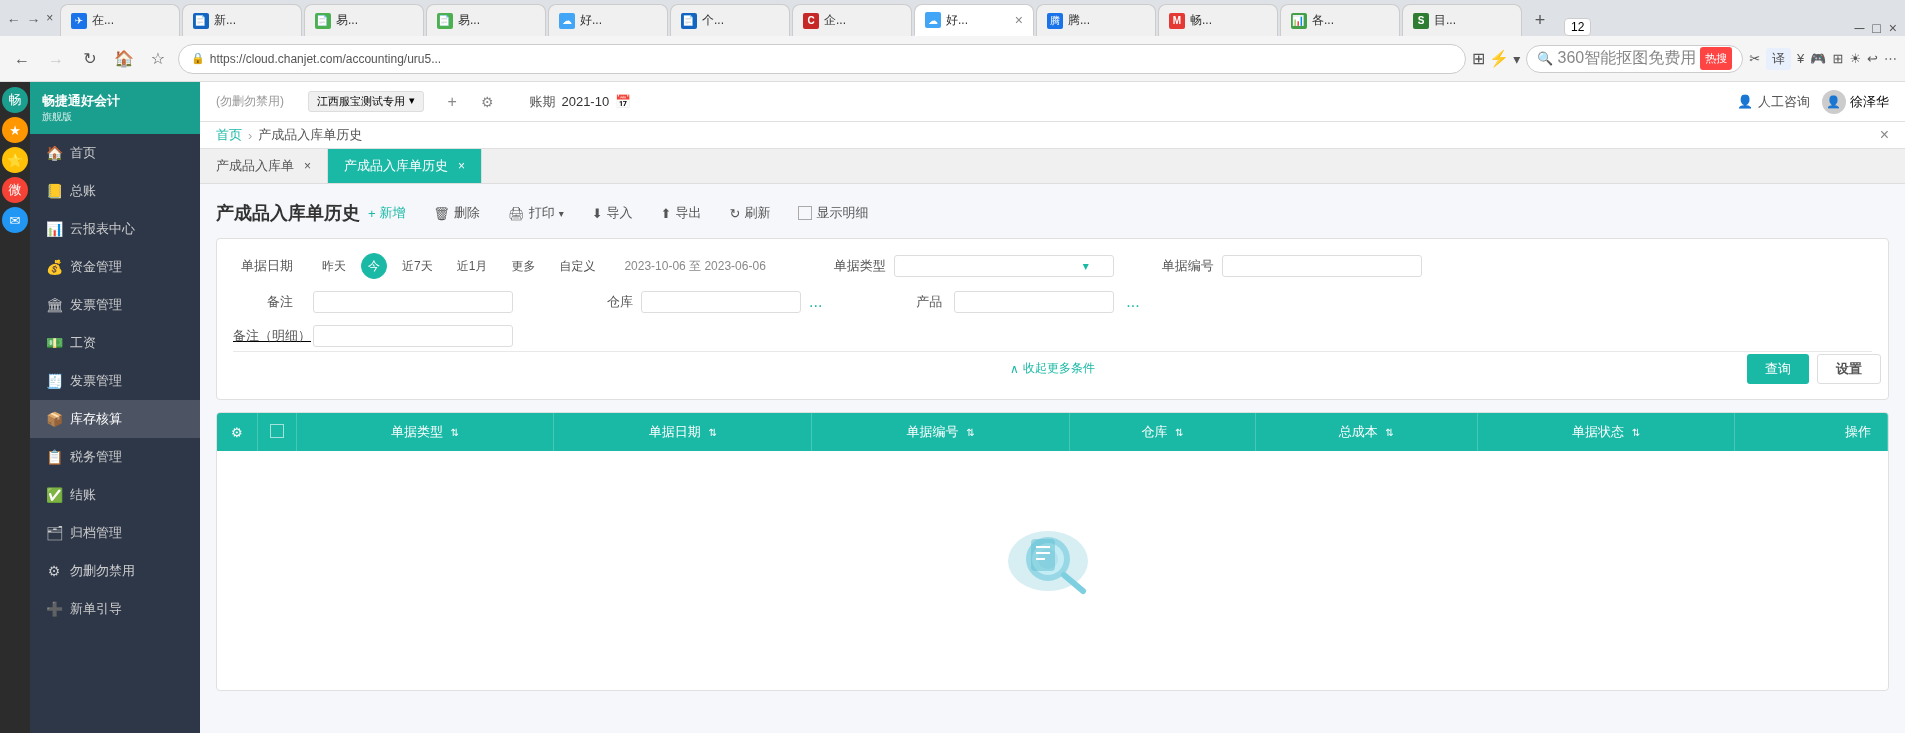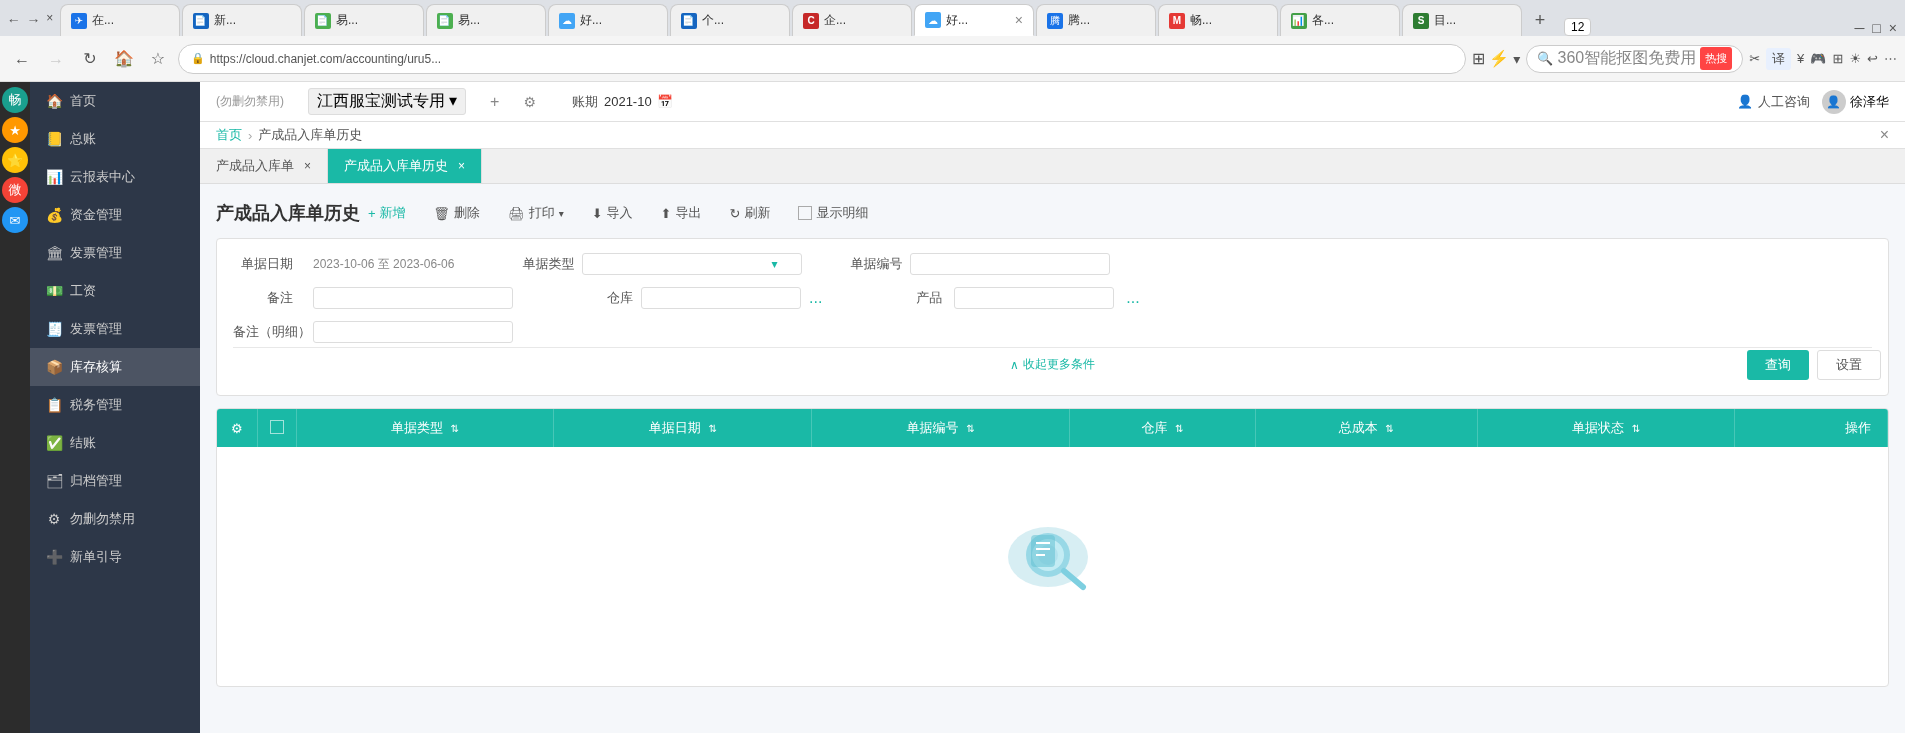--- a/index.html
+++ b/index.html
@@ -46,21 +46,21 @@
     .sidebar-menu { flex: 1; overflow-y: auto; }
     .menu-item { display: flex; align-items: center; padding: 10px 16px; cursor: pointer; color: #ccc; font-size: 13px; gap: 8px; }
     .menu-item.active { background: rgba(255,255,255,0.15); color: #fff; }
     .menu-item-icon { width: 16px; text-align: center; font-size: 14px; }
 
     
     .content-area { flex: 1; display: flex; flex-direction: column; background: #f5f7fa; overflow: hidden; }
 
     
     .content-header { background: #fff; padding: 6px 16px; display: flex; align-items: center; gap: 24px; border-bottom: 1px solid #e0e0e0; min-height: 40px; }
-    .company-dropdown { background: #f0f0f0; border: 1px solid #ddd; border-radius: 3px; padding: 2px 8px; display: flex; align-items: flex-start; gap: 4px; cursor: pointer; font-size: 16px; }
+    .company-dropdown { background: #f0f0f0; border: 1px solid #ddd; border-radius: 3px; padding: 2px 8px; display: flex; align-items: flex-start; gap: 4px; cursor: pointer; font-size: 11px; }
 
     
     .page-tabs { display: flex; align-items: center; background: #f0f0f0; border-bottom: 1px solid #ddd; }
     .page-tab { padding: 8px 16px; cursor: pointer; font-size: 13px; color: #555; display: flex; align-items: center; gap: 6px; border-right: 1px solid #ddd; }
     .page-tab.active { background: #1ab9a6; color: #fff; }
     .page-tab-close { font-size: 12px; color: inherit; margin-left: 4px; }
 
     
     .page-content { flex: 1; overflow-y: auto; padding: 16px; }
     .page-title { font-size: 18px; font-weight: bold; color: #333; margin-bottom: 16px; }
@@ -77,21 +77,21 @@
     .filter-date-group { display: flex; align-items: center; gap: 6px; }
     .date-btn { padding: 2px 8px; font-size: 12px; color: #555; cursor: pointer; border: 1px solid transparent; border-radius: 3px; }
     .date-btn.active { background: #1ab9a6; color: #fff; border-color: #1ab9a6; border-radius: 50%; width: 26px; height: 26px; display: flex; align-items: center; justify-content: center; padding: 0; }
     .date-range { font-size: 12px; color: #888; }
     .filter-select { border: 1px solid #ddd; border-radius: 3px; padding: 3px 24px 3px 8px; font-size: 12px; min-width: 200px; position: relative; background: #fff; display: flex; align-items: center; justify-content: space-between; cursor: pointer; }
     .filter-input { border: 1px solid #ddd; border-radius: 3px; padding: 3px 8px; font-size: 12px; width: 200px; outline: none; }
     .filter-ellipsis { color: #1ab9a6; cursor: pointer; font-size: 16px; }
     .collapse-btn { color: #1ab9a6; cursor: pointer; font-size: 12px; display: flex; align-items: center; gap: 4px; }
 
     .query-btn { background: #1ab9a6; color: #fff; border: none; border-radius: 3px; padding: 5px 18px; font-size: 13px; cursor: pointer; }
-    .settings-btn { background: #fff; color: #555; border: 1px solid #ddd; border-radius: 3px; padding: 5px 18px; font-size: 13px; cursor: pointer; }
+    .settings-btn { background: #fff; color: #555; border: 1px solid #ddd; border-radius: 3px; padding: 5px 18px; font-size: 13px; cursor: pointer; font-weight: bold; }
 
     
     .data-table { width: 100%; border-collapse: collapse; }
     .table-header { background: #1ab9a6; }
     .table-header th { color: #fff; padding: 10px 12px; font-size: 13px; font-weight: normal; text-align: center; border-right: 1px solid rgba(255,255,255,0.2); cursor: pointer; white-space: nowrap; }
     .table-header th:first-child { width: 40px; text-align: center; }
     .sort-icon { font-size: 10px; margin-left: 4px; }
 
     
     .empty-state { display: flex; flex-direction: column; align-items: center; justify-content: center; padding: 60px 0; }
@@ -215,20 +215,26 @@
       <div class="app-icon green" style="background:#1a9f8e;">畅</div>
       <div class="app-icon orange">★</div>
       <div class="app-icon yellow">⭐</div>
       <div class="app-icon red">微</div>
       <div class="app-icon blue">✉</div>
     </div>
 
     <div class="main-app">
 
       <div class="sidebar">
+        <div class="sidebar-header">
+          <div>
+            <div style="font-size:13px; font-weight:bold; color:#fff;">畅捷通好会计</div>
+            <div style="font-size:10px; color:rgba(255,255,255,0.8);">旗舰版</div>
+          </div>
+        </div>
 
         <div class="sidebar-menu">
           <div class="menu-item">
             <span class="menu-item-icon">🏠</span>
             <span>首页</span>
           </div>
           <div class="menu-item">
             <span class="menu-item-icon">📒</span>
             <span>总账</span>
           </div>
@@ -358,20 +364,28 @@
                 <span class="checkbox-display"></span>
                 <span>显示明细</span>
               </span>
             </div>
           </div>
 
           <div class="filter-area">
 
             <div class="filter-row">
               <span class="filter-label">单据日期</span>
+              <div class="filter-date-group">
+                <span class="date-btn">昨天</span>
+                <span class="date-btn active" style="background:#1ab9a6; color:#fff; border-radius:50%; width:26px; height:26px; display:inline-flex; align-items:center; justify-content:center; padding:0; font-size:12px;">今</span>
+                <span class="date-btn">近7天</span>
+                <span class="date-btn">近1月</span>
+                <span class="date-btn">更多</span>
+                <span class="date-btn">自定义</span>
+              </div>
               <span class="date-range">2023-10-06 至 2023-06-06</span>
 
               <div style="display:flex; align-items:center; gap:8px; margin-left:40px;">
                 <span class="filter-label">单据类型</span>
                 <div class="filter-select" style="min-width:220px;">
                   <span style="color:#ccc; font-size:12px;"></span>
                   <span style="color:#1ab9a6;">▾</span>
                 </div>
               </div>
 
@@ -391,21 +405,21 @@
                 <span class="filter-ellipsis">...</span>
               </div>
 
               <div style="display:flex; align-items:center; gap:12px; margin-left:40px;">
                 <span class="filter-label">产品</span>
                 <input type="text" class="filter-input" style="width: 160px;">
                 <span class="filter-ellipsis">...</span>
               </div>
             </div>
 
-            <div class="filter-row" style="margin-bottom:0;">
+            <div class="filter-row" style="margin-bottom:0;text-decoration:underline;">
               <span class="filter-label">备注（明细）</span>
               <input type="text" class="filter-input" style="width: 200px;">
             </div>
 
             <div class="collapse-row">
               <span class="collapse-btn">
                 <span>∧</span>
                 <span>收起更多条件</span>
               </span>
 

